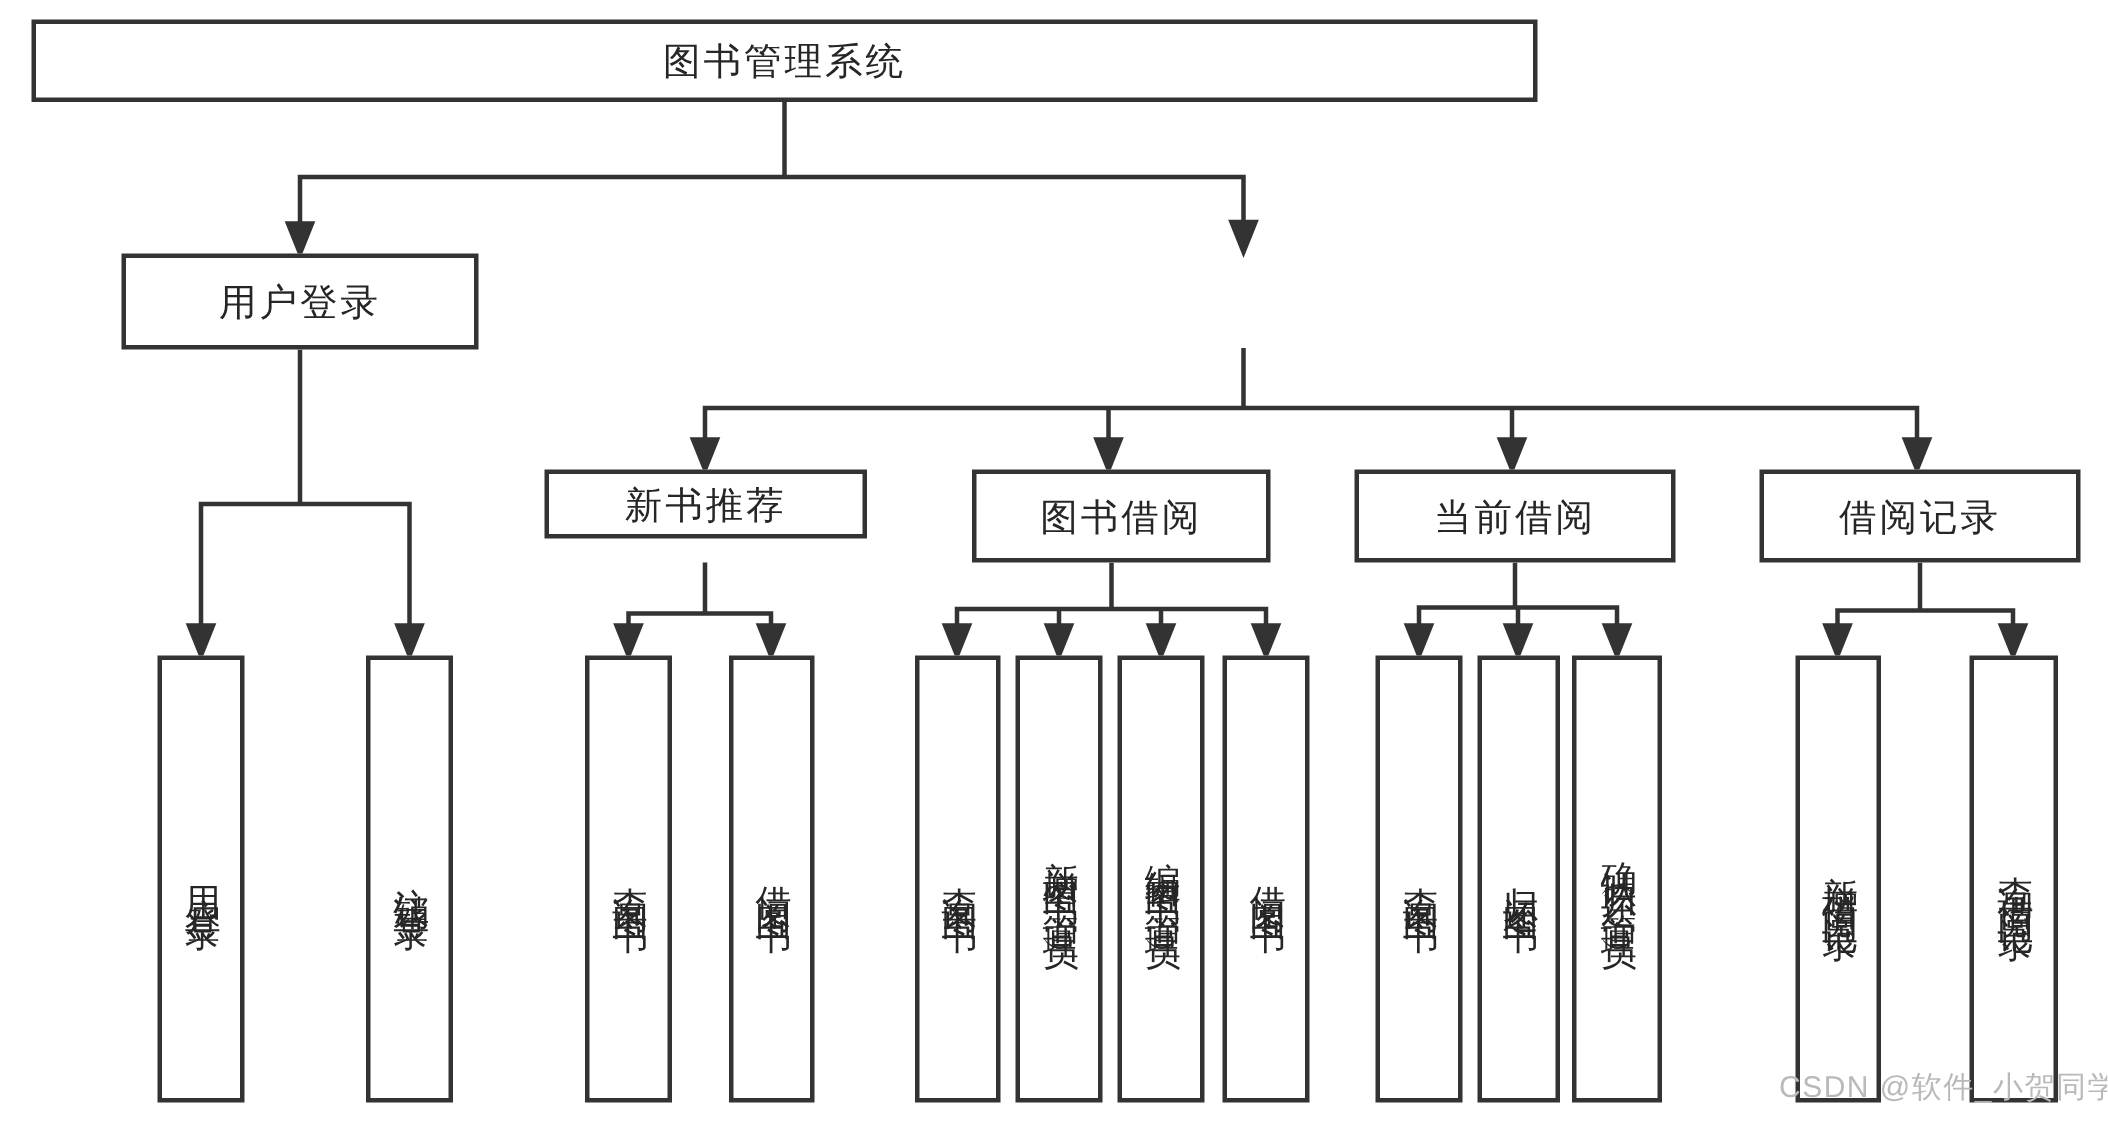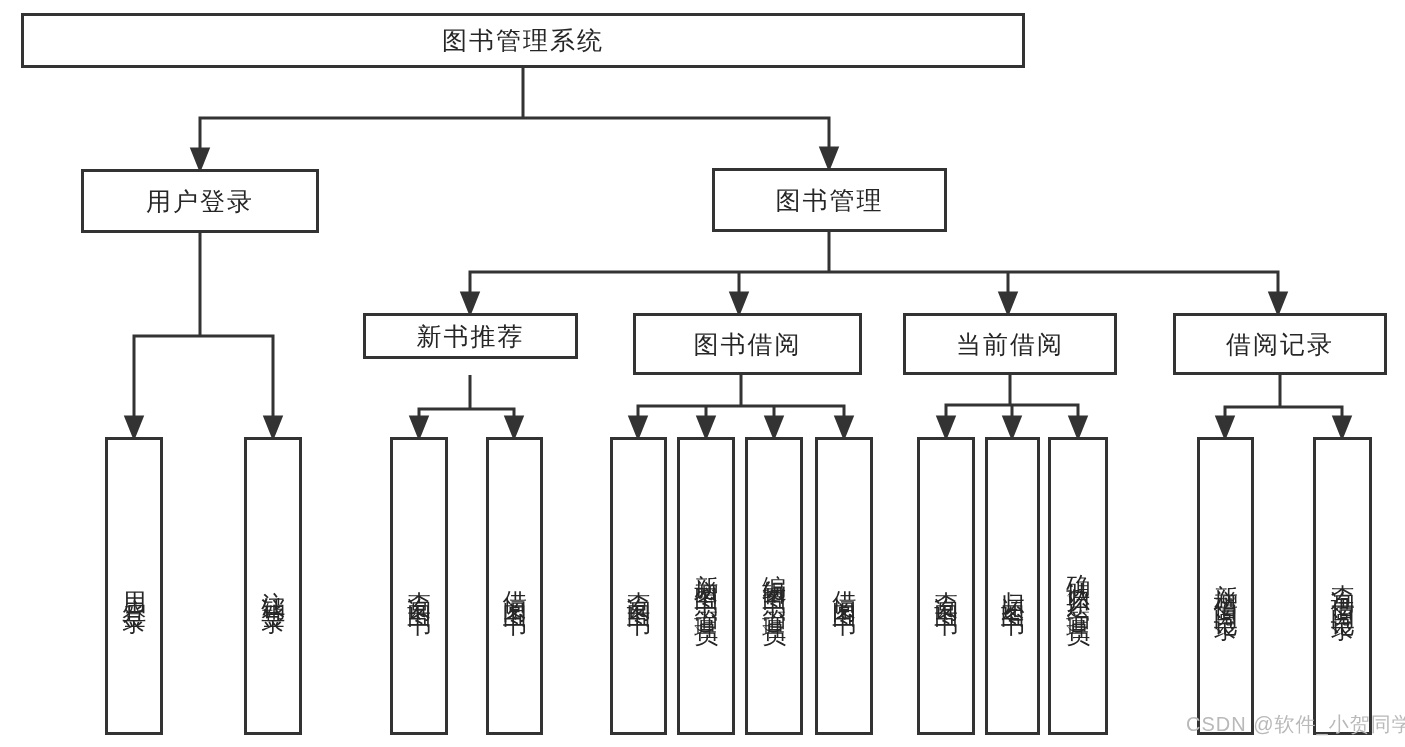--- a/index.html
+++ b/index.html
@@ -104,28 +104,25 @@
     </g>
   </svg>
 
   <div class="node h" style="left:21px;top:13px;width:1004px;height:55px">
     <span>图书管理系统</span>
   </div>
 
   <div class="node h" style="left:81px;top:169px;width:238px;height:64px">
     <span>用户登录</span>
   </div>
-  <div class="node h" style="left:712px;top:168px;width:235px;height:64px">
-    <span>图书管理</span>
-  </div>
 
   <div class="node h" style="left:363px;top:313px;width:215px;height:46px">
     <span>新书推荐</span>
   </div>
-  <div class="node h" style="left:633px;top:313px;width:229px;height:62px">
+  <div class="node h" style="left:648px;top:313px;width:199px;height:62px">
     <span>图书借阅</span>
   </div>
   <div class="node h" style="left:903px;top:313px;width:214px;height:62px">
     <span>当前借阅</span>
   </div>
   <div class="node h" style="left:1173px;top:313px;width:214px;height:62px">
     <span>借阅记录</span>
   </div>
 
   <div class="node v" style="left:105px;top:437px;width:58px;height:298px">

